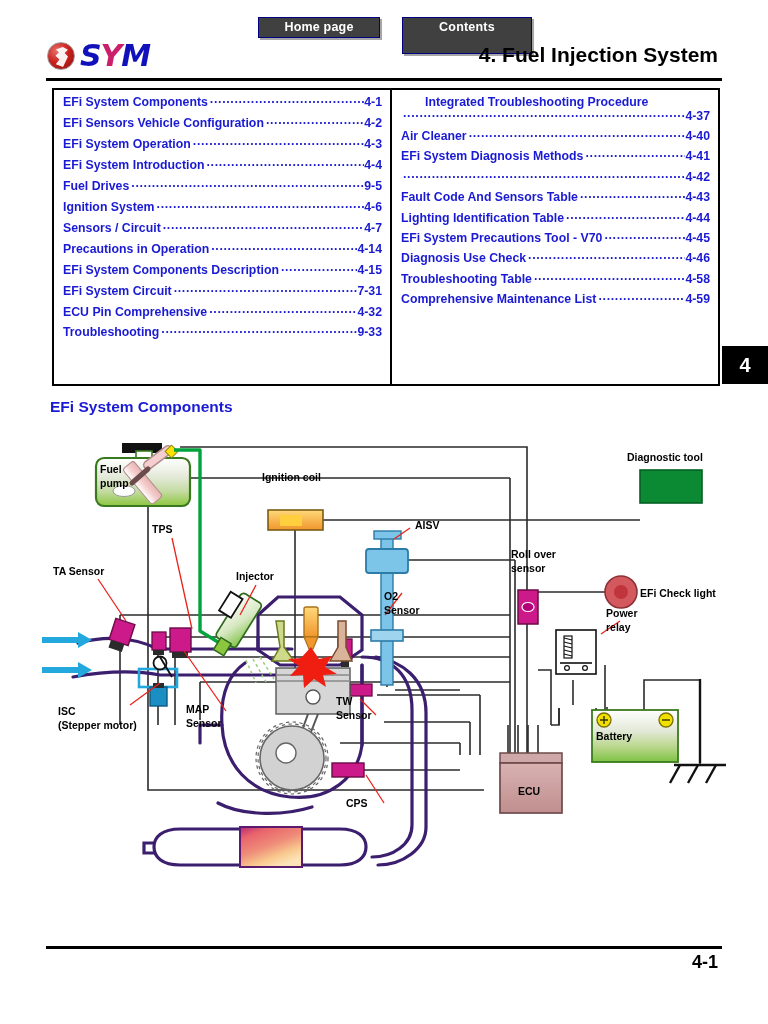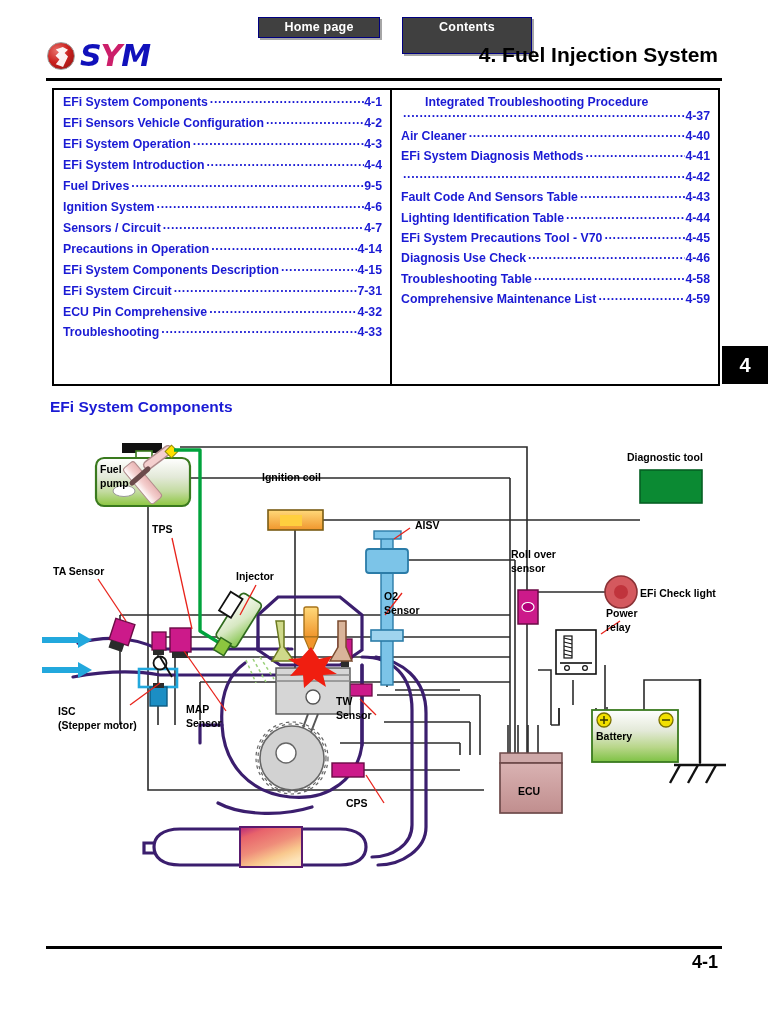--- a/index.html
+++ b/index.html
@@ -229,21 +229,21 @@
           <span class="toc-page">7-31</span>
         </div>
         <div class="toc-item">
           <span class="toc-label">ECU Pin Comprehensive</span>
           <span class="toc-dots">·····························································································</span>
           <span class="toc-page">4-32</span>
         </div>
         <div class="toc-item">
           <span class="toc-label">Troubleshooting</span>
           <span class="toc-dots">·····························································································</span>
-          <span class="toc-page">4-33</span>
+          <span class="toc-page">9-33</span>
         </div>
       </div>
     <div class="toc-col" id="toc-col-right">
         <div class="toc-item two-line">
           <span class="l1">Integrated Troubleshooting Procedure</span>
           <span class="l2">
             <span class="toc-label"></span>
             <span class="toc-dots">·····························································································</span>
             <span class="toc-page">4-37</span>
           </span>

